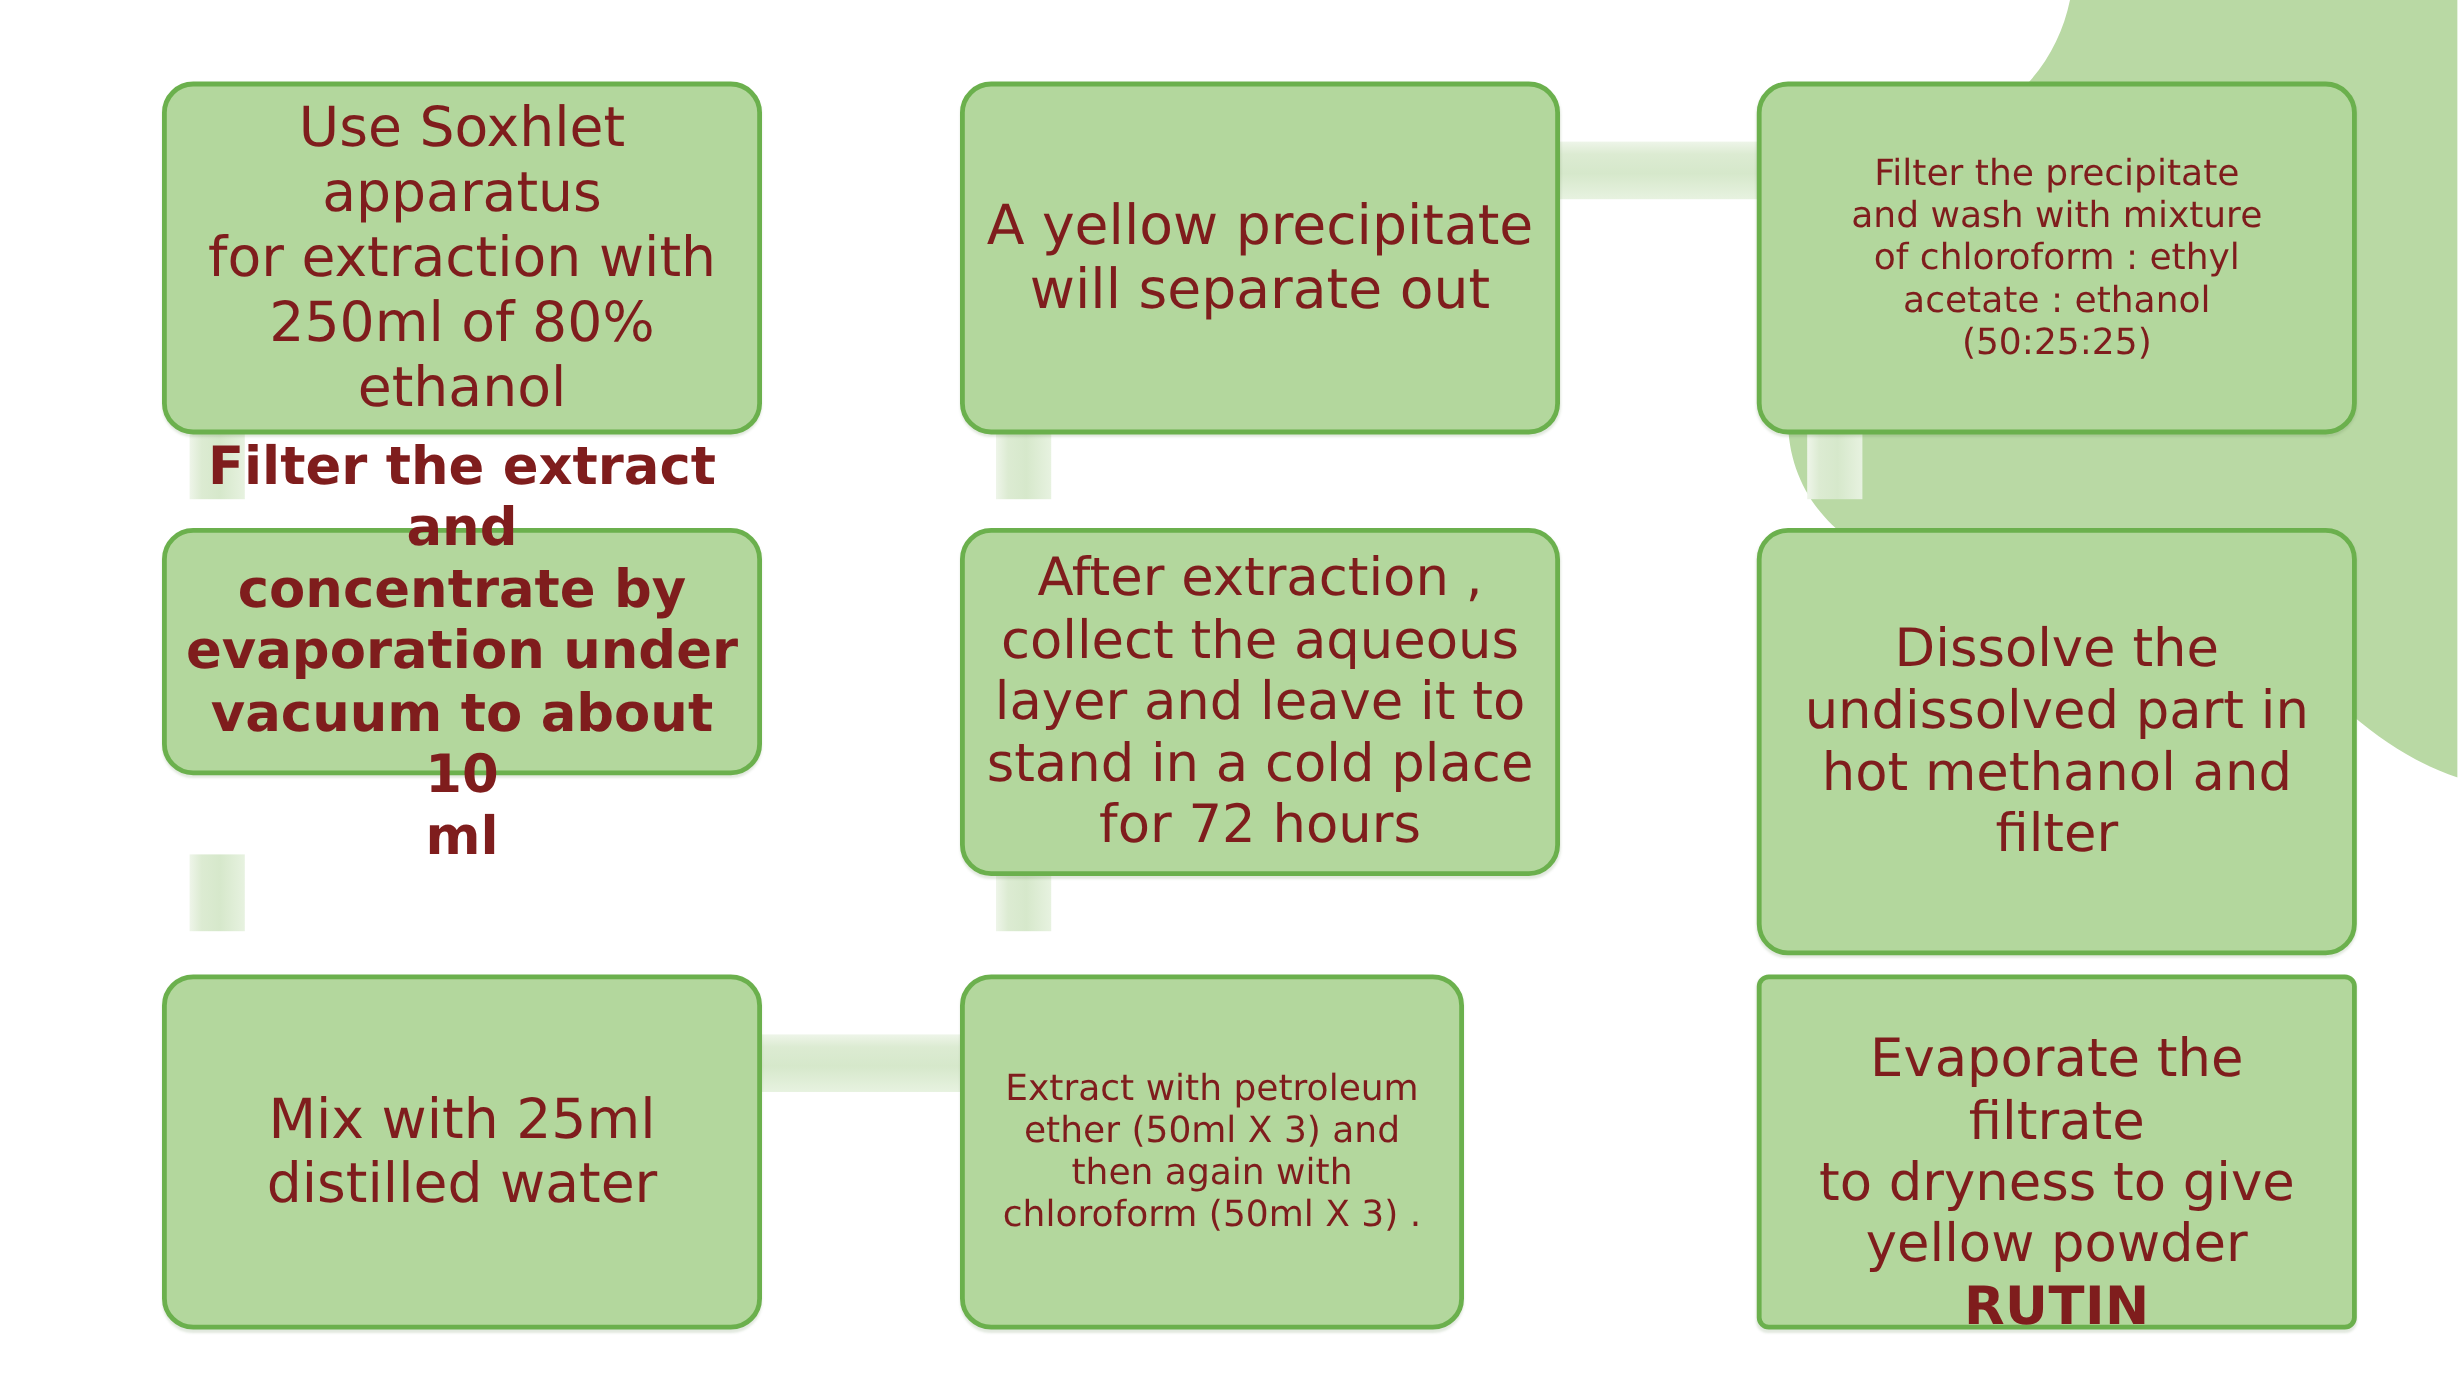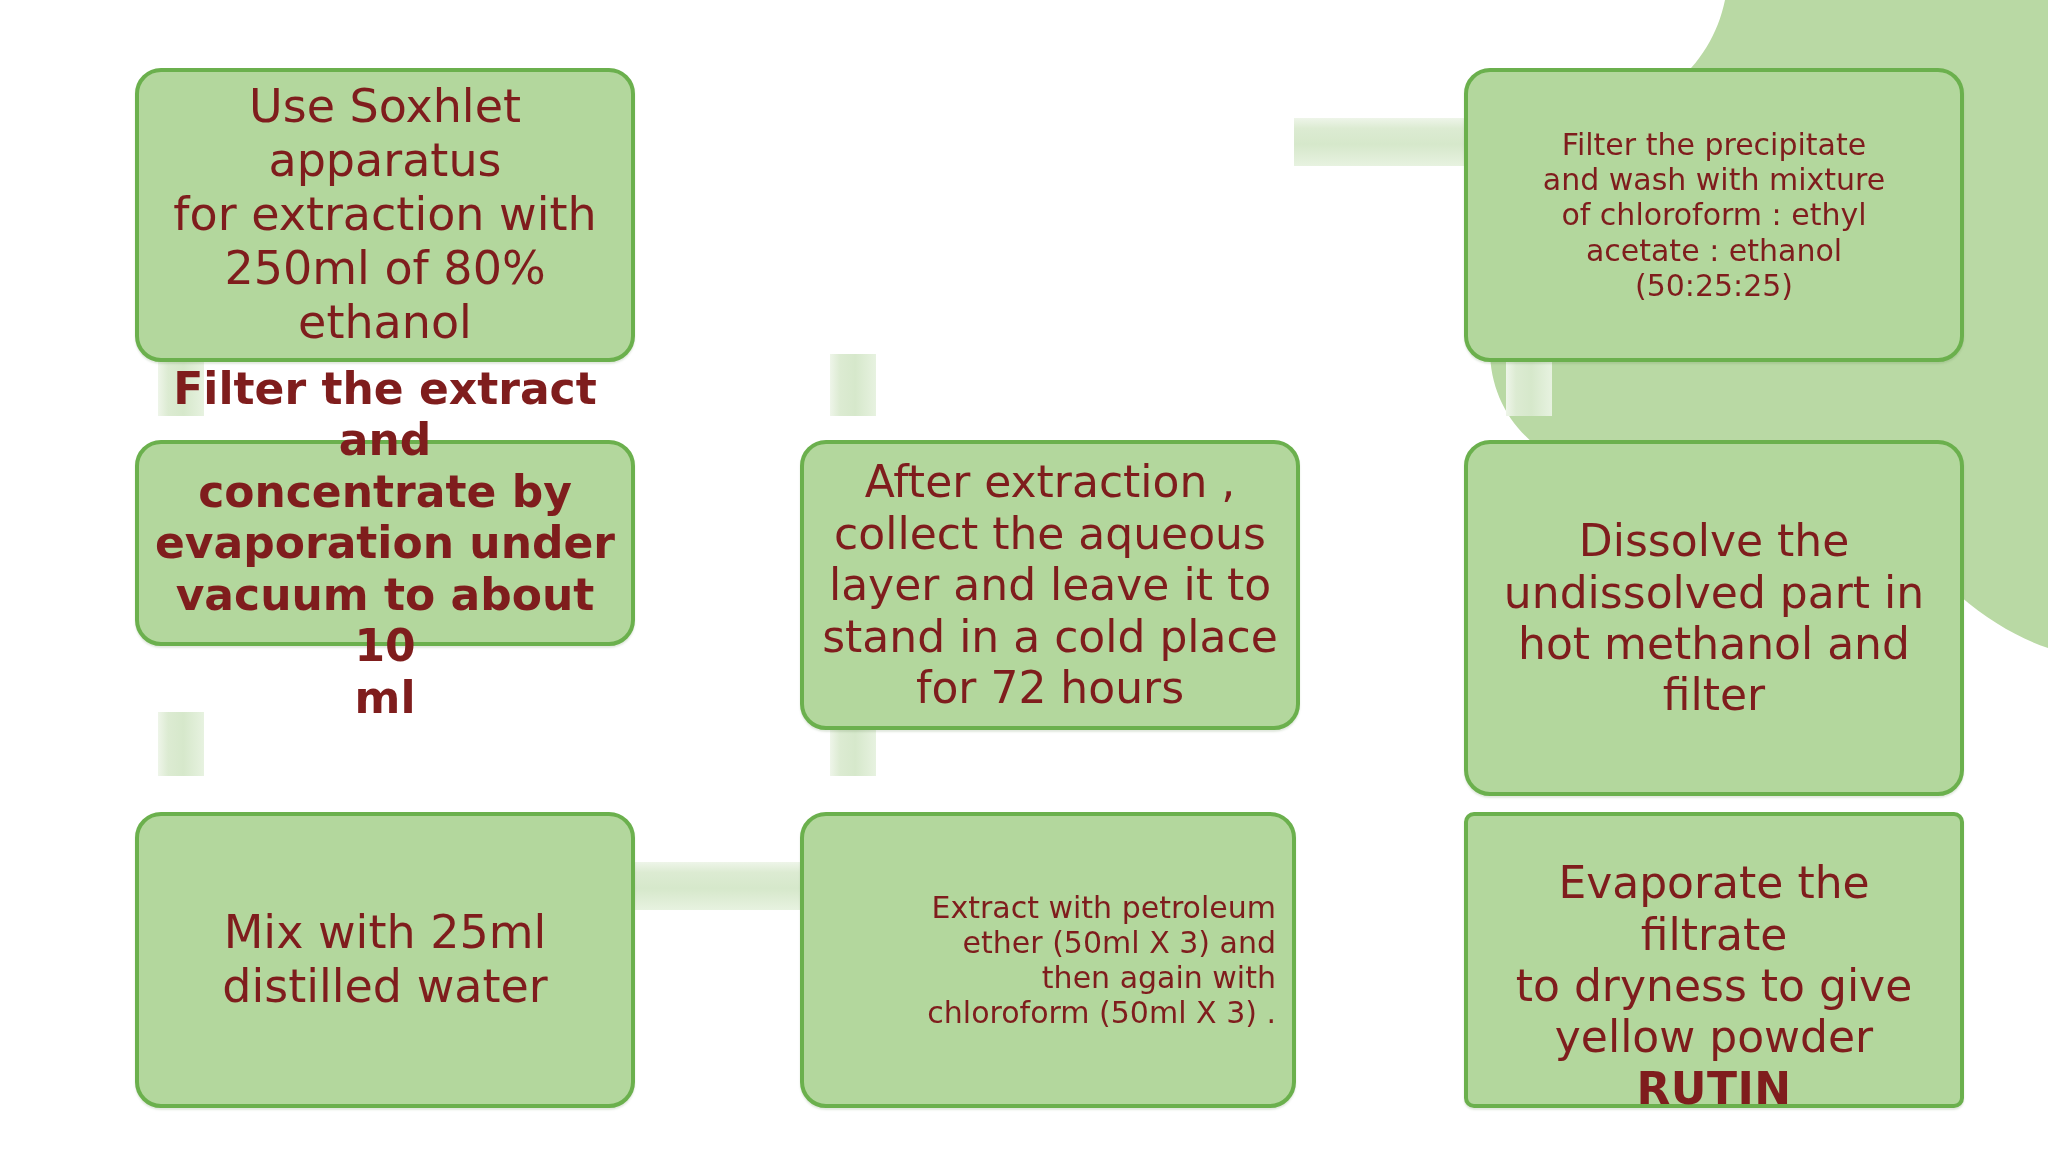--- a/index.html
+++ b/index.html
@@ -124,30 +124,34 @@
 evaporation under
 vacuum to about 10
 ml</span>
   </div>
 
   <div class="node fs-46" style="left:135px; top:812px; width:500px; height:296px;">
     <span class="txt">Mix with 25ml
 distilled water</span>
   </div>
 
+  <div class="node fs-46" style="left:800px; top:68px; width:500px; height:294px;">
+    <span class="txt">A yellow precipitate
+will separate out</span>
+  </div>
 
   <div class="node fs-44" style="left:800px; top:440px; width:500px; height:290px;">
     <span class="txt">After extraction ,
 collect the aqueous
 layer and leave it to
 stand in a cold place
 for 72 hours</span>
   </div>
 
-  <div class="node fs-42" style="left:800px; top:812px; width:496px; height:296px;text-align:right;">
+  <div class="node fs-42" style="left:800px; top:812px; width:420px; height:296px;">
     <span class="txt">Extract with petroleum
 ether (50ml X 3) and
 then again with
 chloroform (50ml X 3) .</span>
   </div>
 
   <div class="node fs-42" style="left:1464px; top:68px; width:500px; height:294px;">
     <span class="txt">Filter the precipitate
 and wash with mixture
 of chloroform : ethyl

